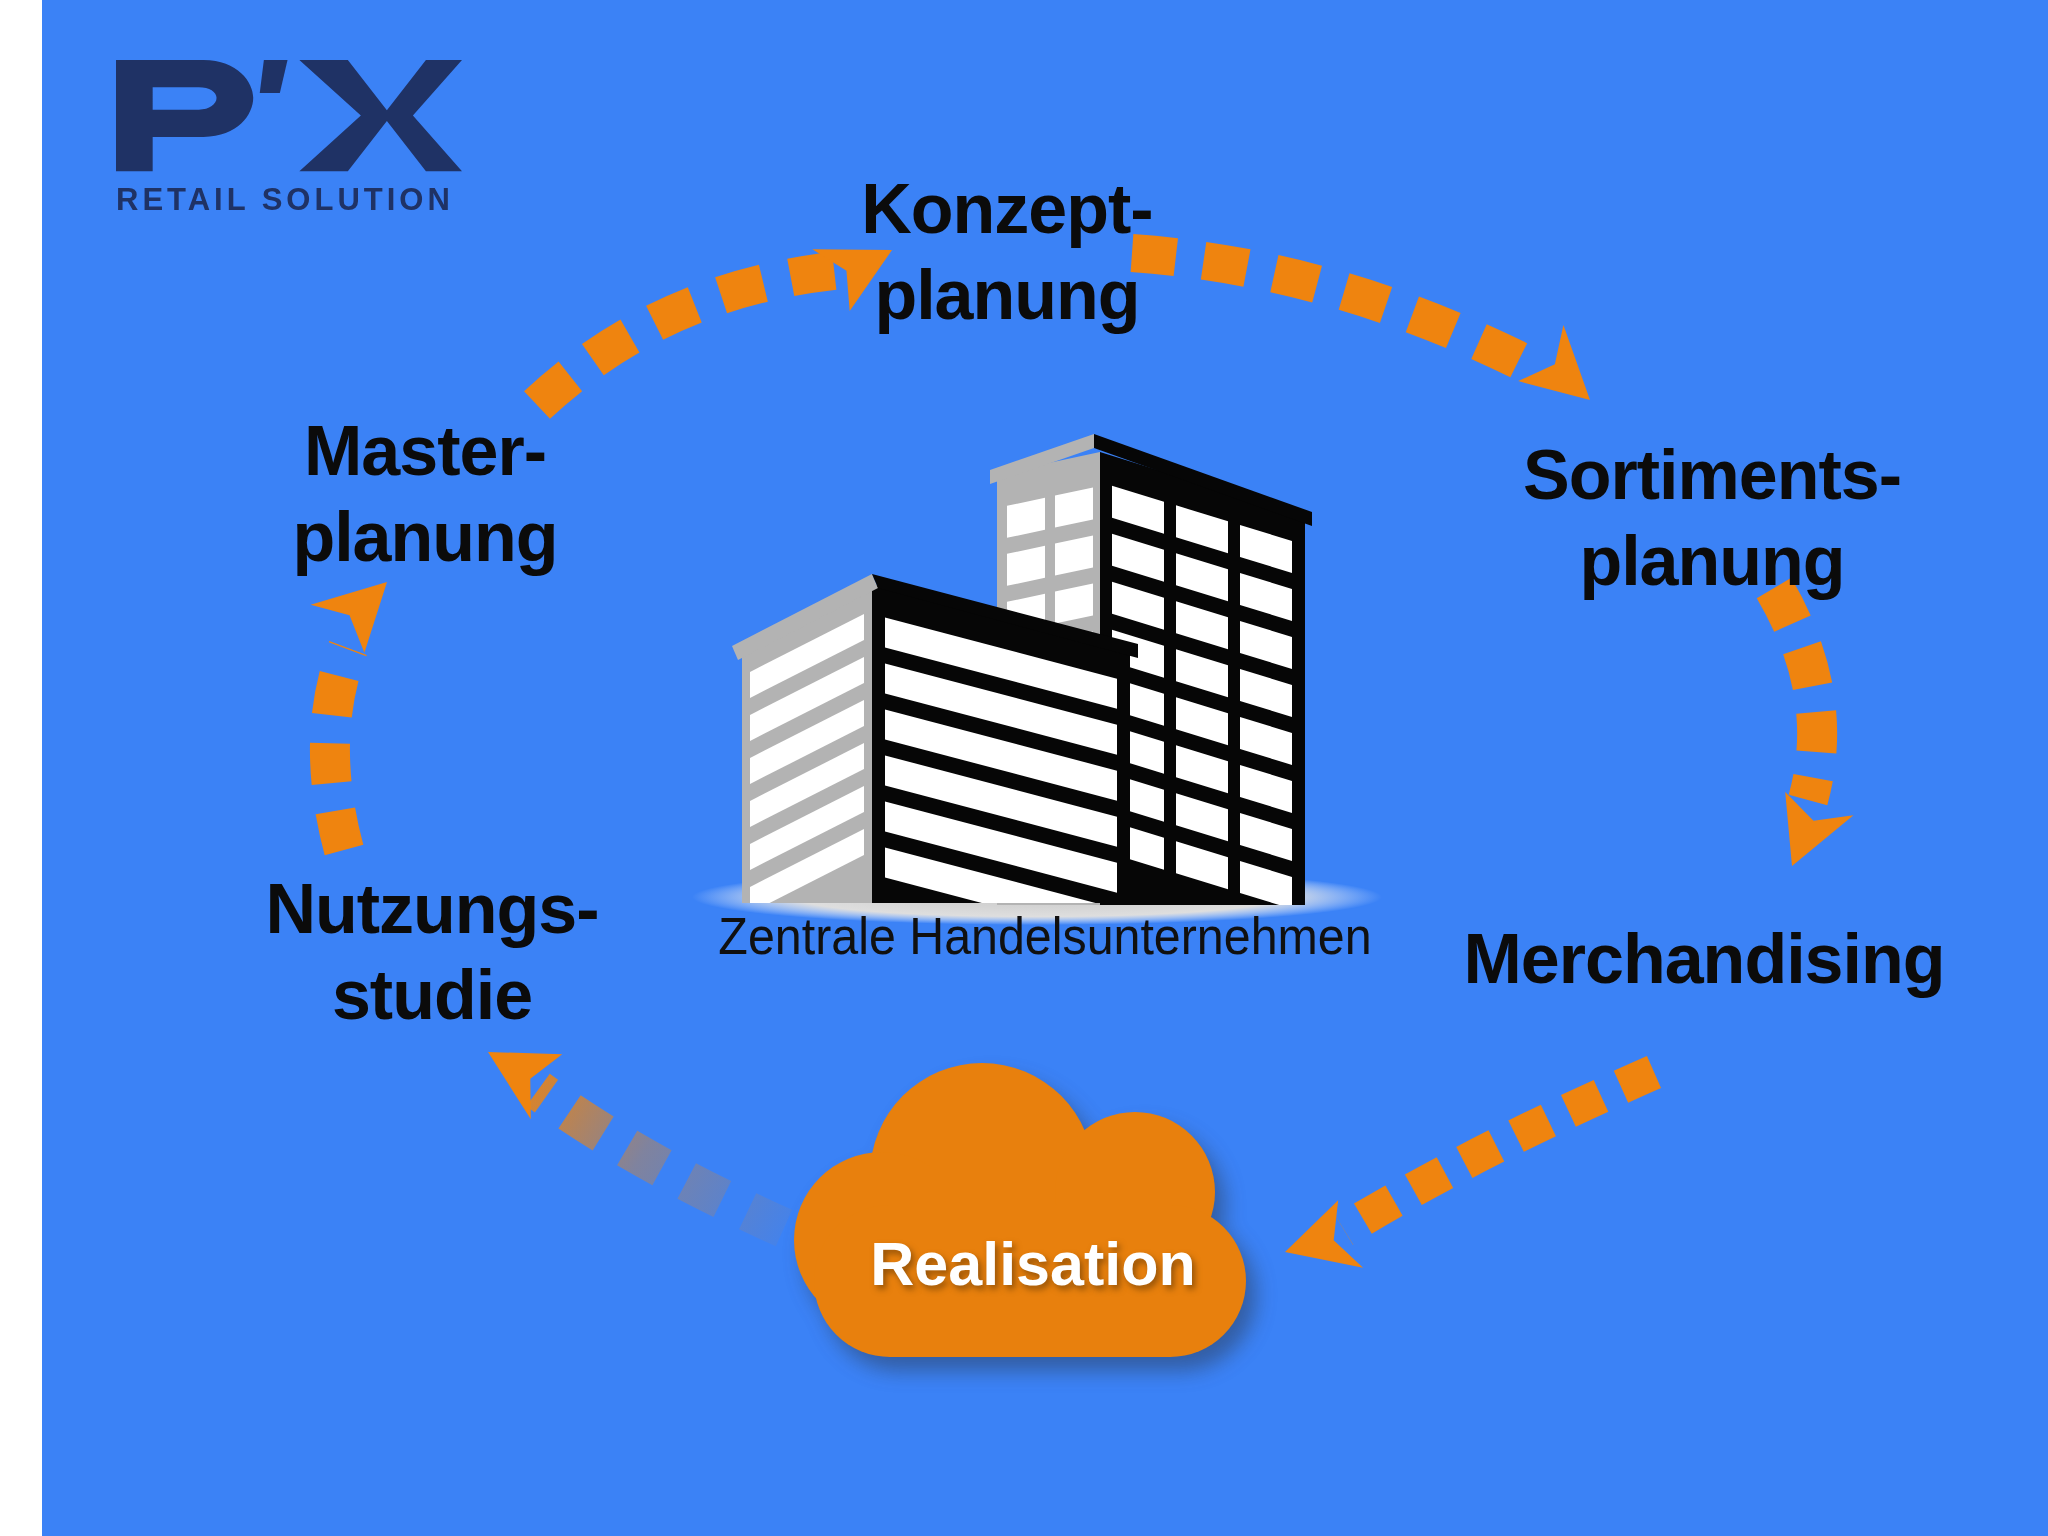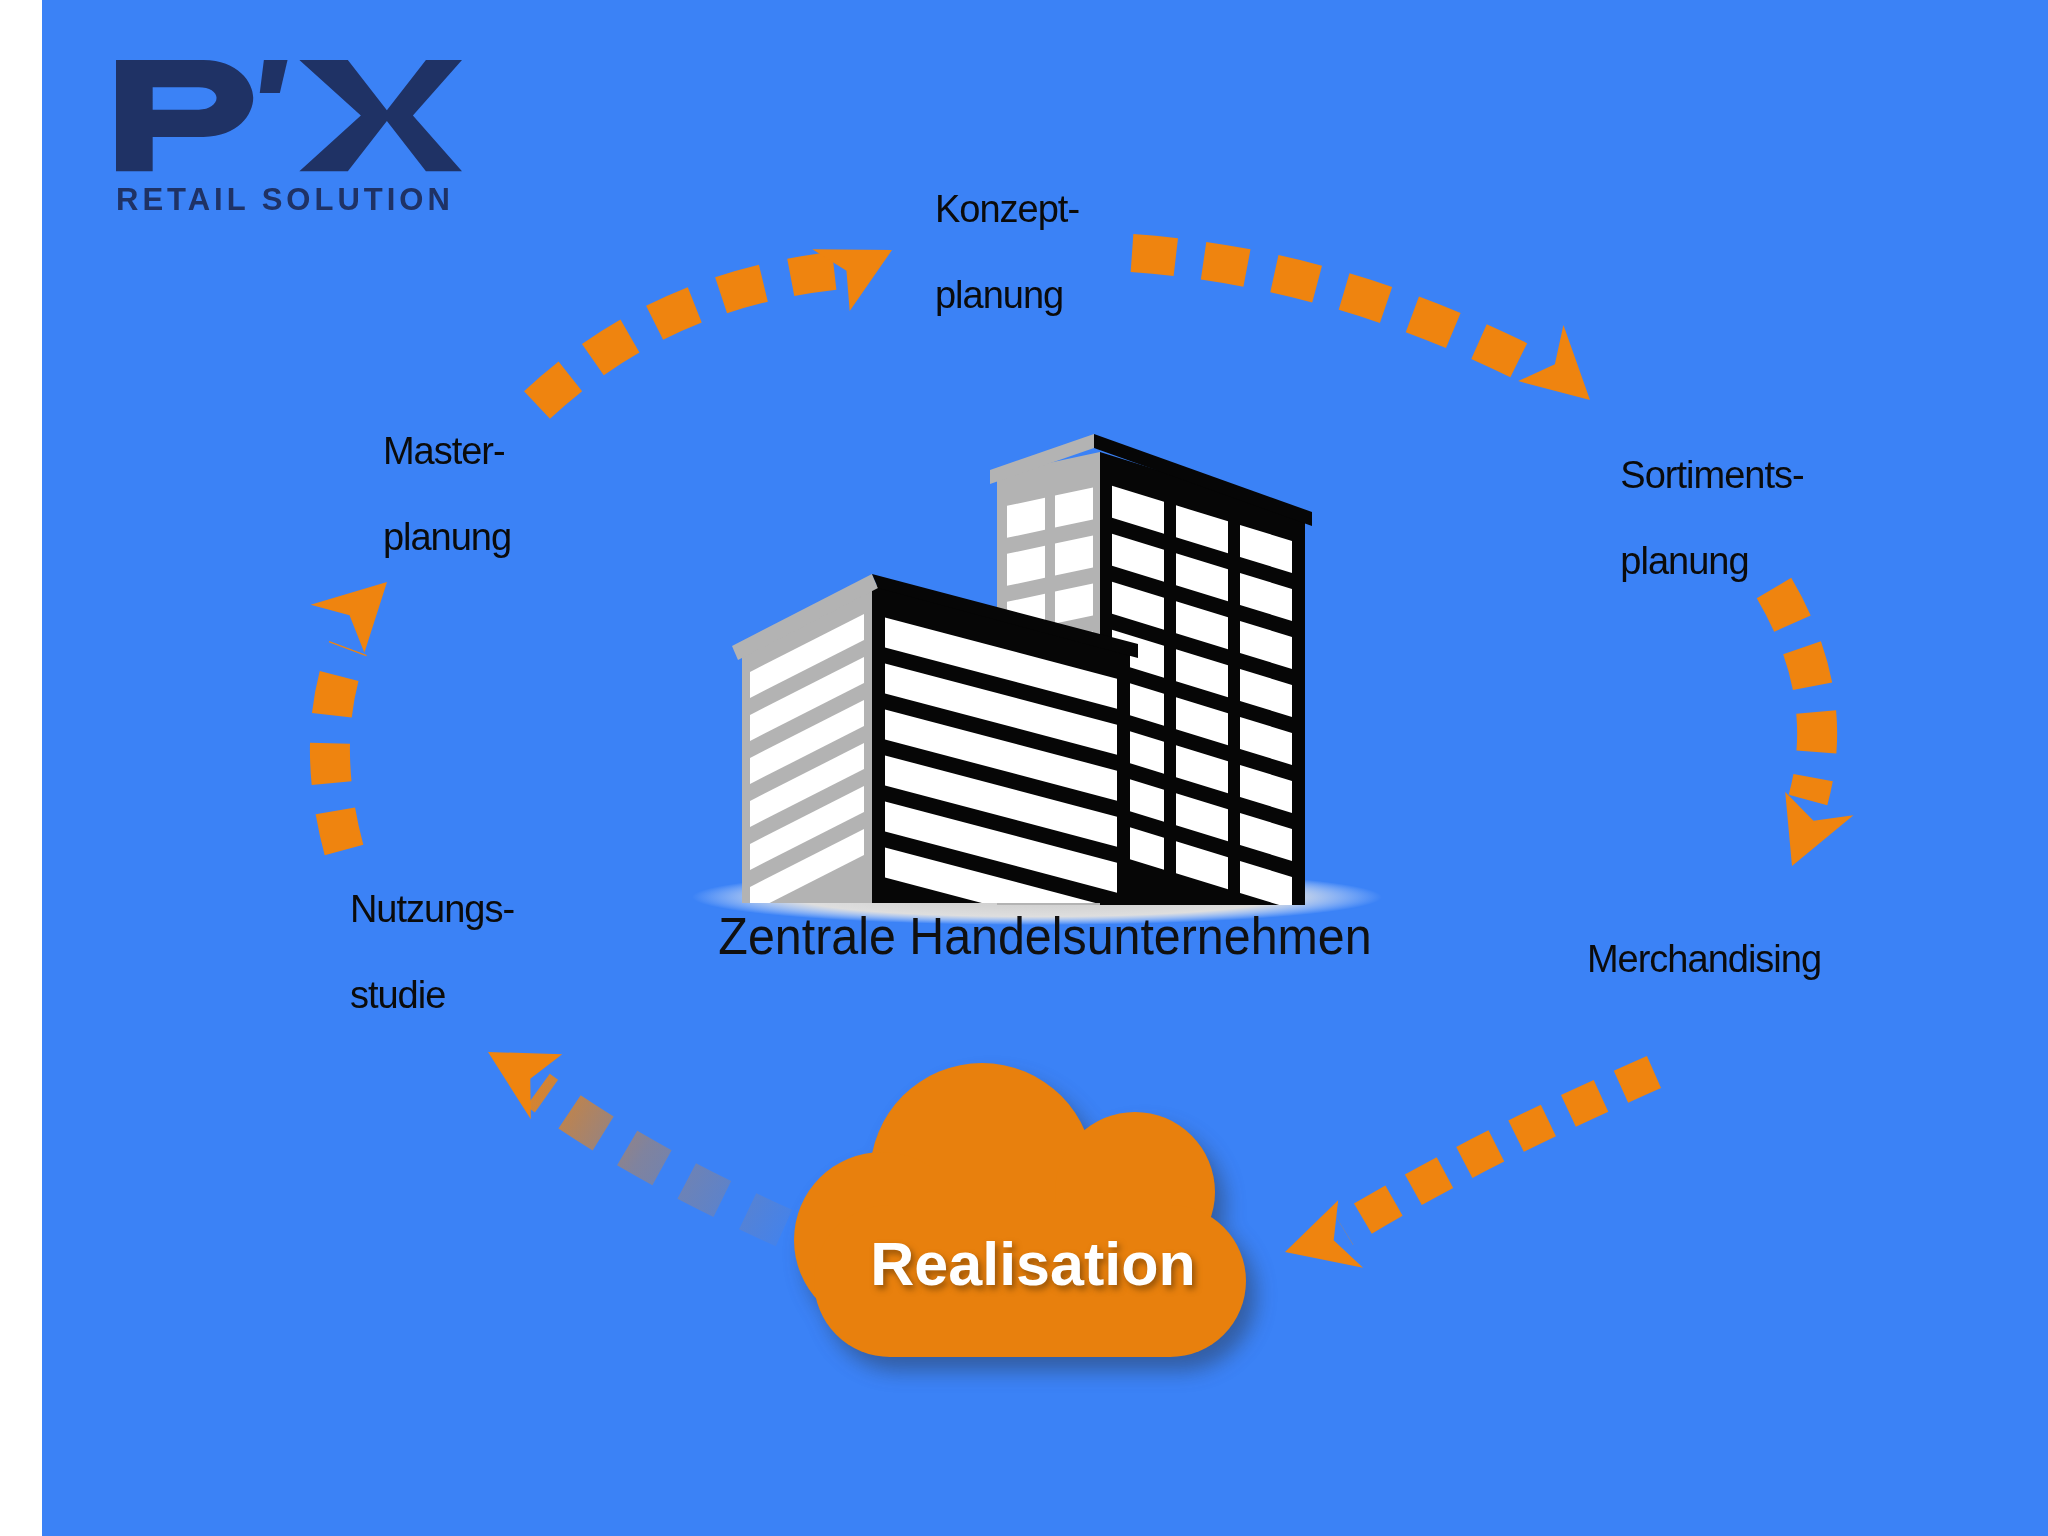--- a/index.html
+++ b/index.html
@@ -20,22 +20,22 @@
   .b-win{fill:#ffffff;}
 
   
   .logo{position:absolute;left:74px;top:60px;width:346px;}
   .logo svg{width:346px;height:auto;}
   .navy{fill:var(--navy);}
   .logo-sub{margin-top:10px;color:var(--navy);font-weight:700;font-size:31px;
             letter-spacing:4px;white-space:nowrap;}
 
   
-  .label{position:absolute;transform:translateX(-50%);text-align:left;white-space:nowrap;
-         color:var(--label_text);font-weight:400;font-size:38px;line-height:86px;letter-spacing:-1px;}
+  .label{position:absolute;transform:translateX(-50%);text-align:center;white-space:nowrap;
+         color:var(--label_text);font-weight:700;font-size:70px;line-height:86px;letter-spacing:-1px;}
   .label span{display:block;}
 
   .caption{position:absolute;left:1003px;top:906px;transform:translateX(-50%) scaleX(.93);
            transform-origin:center;color:#101010;font-weight:400;font-size:52px;line-height:60px;
            white-space:nowrap;}
 
   .realisation{position:absolute;left:991px;top:1228px;transform:translateX(-50%);
                color:#ffffff;font-weight:700;font-size:61px;line-height:72px;white-space:nowrap;
                text-shadow:3px 4px 6px rgba(80,45,5,.55);}
 </style>
@@ -222,21 +222,21 @@
 
   <div class="label" style="left:390px;top:866px">
     <span>Nutzungs-</span>
     <span>studie</span>
   </div>
 
   <div class="label" style="left:1662px;top:916px">
     <span>Merchandising</span>
   </div>
 
-  <div class="label" style="left:405px;top:408px">
+  <div class="label" style="left:383px;top:408px">
     <span>Master-</span>
     <span>planung</span>
   </div>
 
   <div class="caption">Zentrale Handelsunternehmen</div>
 
   <div class="realisation">Realisation</div>
 
 </div>
 

